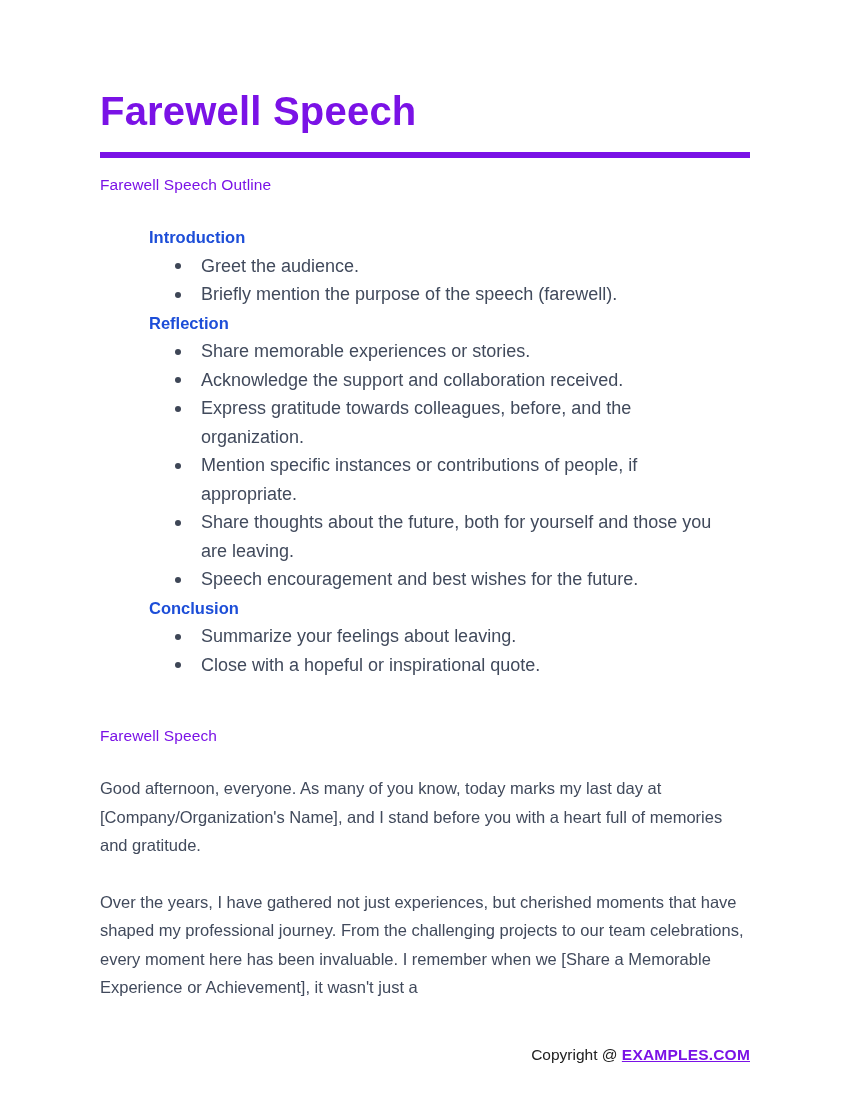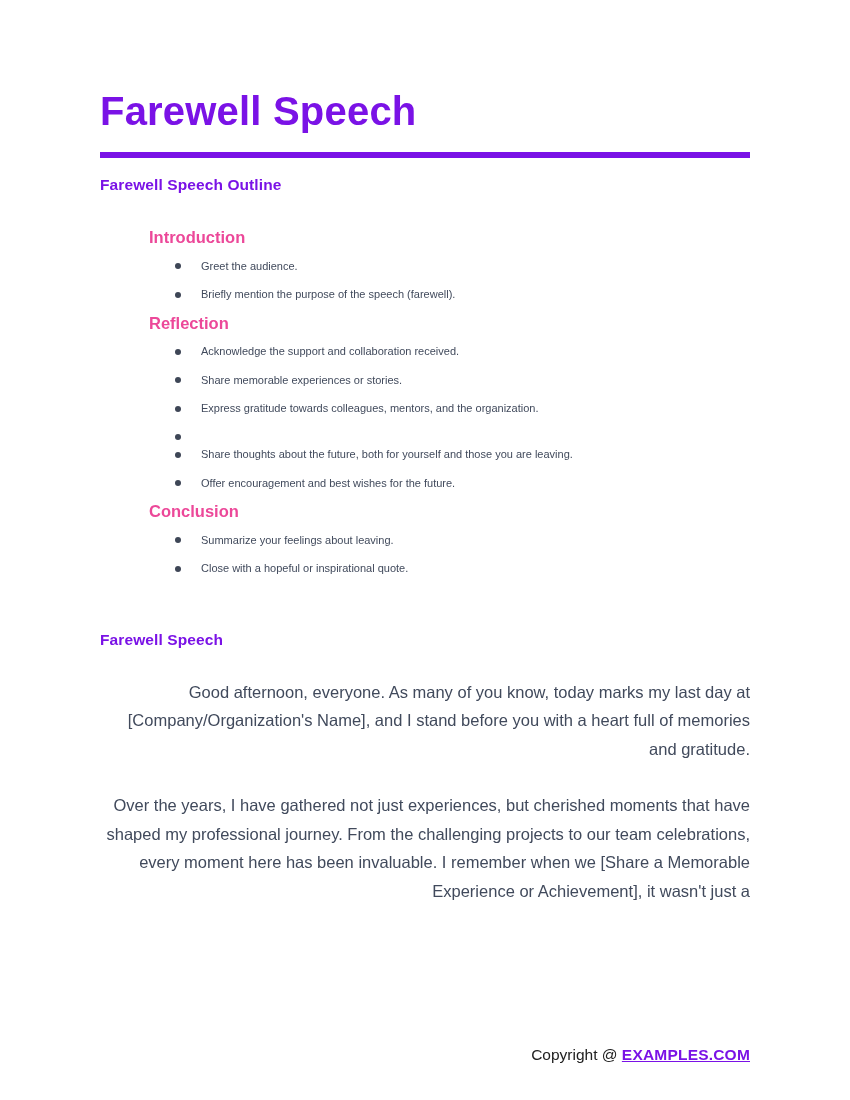--- a/index.html
+++ b/index.html
@@ -31,30 +31,30 @@
     height: 6px;
     background: #7a12e6;
     border: none;
     margin: 18px 0 0 0;
   }
   .section-heading {
     margin: 17px 0 0 0;
     color: #7a12e6;
     font-size: 15.5px;
     line-height: 20px;
-    font-weight: 700;
+    font-weight: 400;
     letter-spacing: 0.1px;
   }
   .outline {
     margin: 28px 0 0 49px;
     color: #414a5c;
   }
   .outline-group-title {
     margin: 0;
-    color: #ec4899;
+    color: #1d4ed8;
     font-size: 16.5px;
     font-weight: 700;
     line-height: 28.5px;
   }
   ul.outline-list {
     list-style: none;
     margin: 0;
     padding: 0;
   }
   li.outline-item {
@@ -67,33 +67,32 @@
     width: 6px;
     height: 6px;
     border-radius: 50%;
     background: #3e4656;
     margin: 11.5px 20px 0 26px;
   }
   .li-text {
     display: block;
     max-width: 537px;
     color: #414a5c;
-    font-size: 11px;
+    font-size: 18px;
     line-height: 28.5px;
   }
   .speech-heading {
     margin-top: 47px;
   }
   .speech-paragraph {
     width: 650px;
     margin: 28px 0 0 0;
     color: #414a5c;
     font-size: 16.5px;
     line-height: 28.5px;
-    text-align: right;
   }
   .footer {
     position: absolute;
     top: 1044px;
     right: 100px;
     font-size: 15.5px;
     color: #212121;
     line-height: 22px;
     white-space: nowrap;
   }
@@ -129,50 +128,51 @@
           <span class="li-text">Briefly mention the purpose of the speech (farewell).</span>
         </li>
       </ul>
     </div>
 
     <div class="outline-group">
       <p class="outline-group-title">Reflection</p>
       <ul class="outline-list">
         <li class="outline-item">
           <span class="bullet"></span>
+          <span class="li-text">Share memorable experiences or stories.</span>
+        </li>
+        <li class="outline-item">
+          <span class="bullet"></span>
           <span class="li-text">Acknowledge the support and collaboration received.</span>
         </li>
-        <li class="outline-item">
-          <span class="bullet"></span>
-          <span class="li-text">Share memorable experiences or stories.</span>
-        </li>
-      </ul>
-    </div>
-
-    <div class="outline-group">
-      <ul class="outline-list">
-        <li class="outline-item">
-          <span class="bullet"></span>
-          <span class="li-text">Express gratitude towards colleagues, mentors, and the organization.</span>
-        </li>
-        <li class="outline-item">
-          <span class="bullet"></span>
+      </ul>
+    </div>
+
+    <div class="outline-group">
+      <ul class="outline-list">
+        <li class="outline-item">
+          <span class="bullet"></span>
+          <span class="li-text">Express gratitude towards colleagues, before, and the organization.</span>
+        </li>
+        <li class="outline-item">
+          <span class="bullet"></span>
+          <span class="li-text">Mention specific instances or contributions of people, if appropriate.</span>
         </li>
       </ul>
     </div>
 
     <div class="outline-group">
       <ul class="outline-list">
         <li class="outline-item">
           <span class="bullet"></span>
           <span class="li-text">Share thoughts about the future, both for yourself and those you are leaving.</span>
         </li>
         <li class="outline-item">
           <span class="bullet"></span>
-          <span class="li-text">Offer encouragement and best wishes for the future.</span>
+          <span class="li-text">Speech encouragement and best wishes for the future.</span>
         </li>
       </ul>
     </div>
 
     <div class="outline-group">
       <p class="outline-group-title">Conclusion</p>
       <ul class="outline-list">
         <li class="outline-item">
           <span class="bullet"></span>
           <span class="li-text">Summarize your feelings about leaving.</span>

